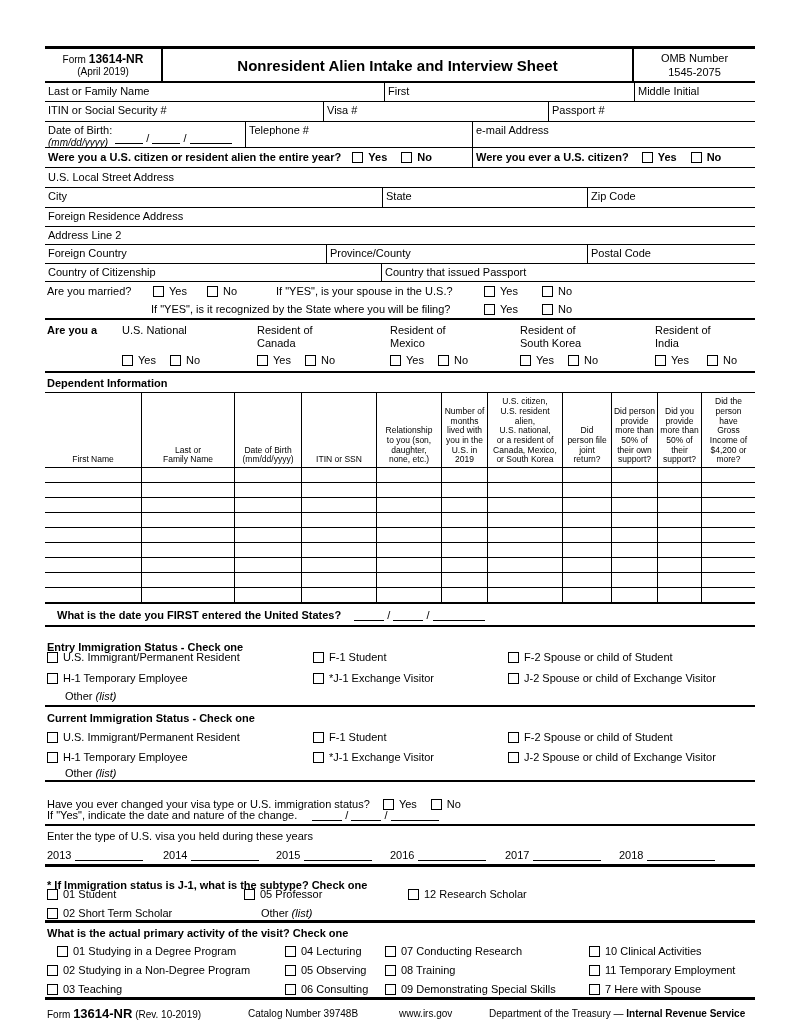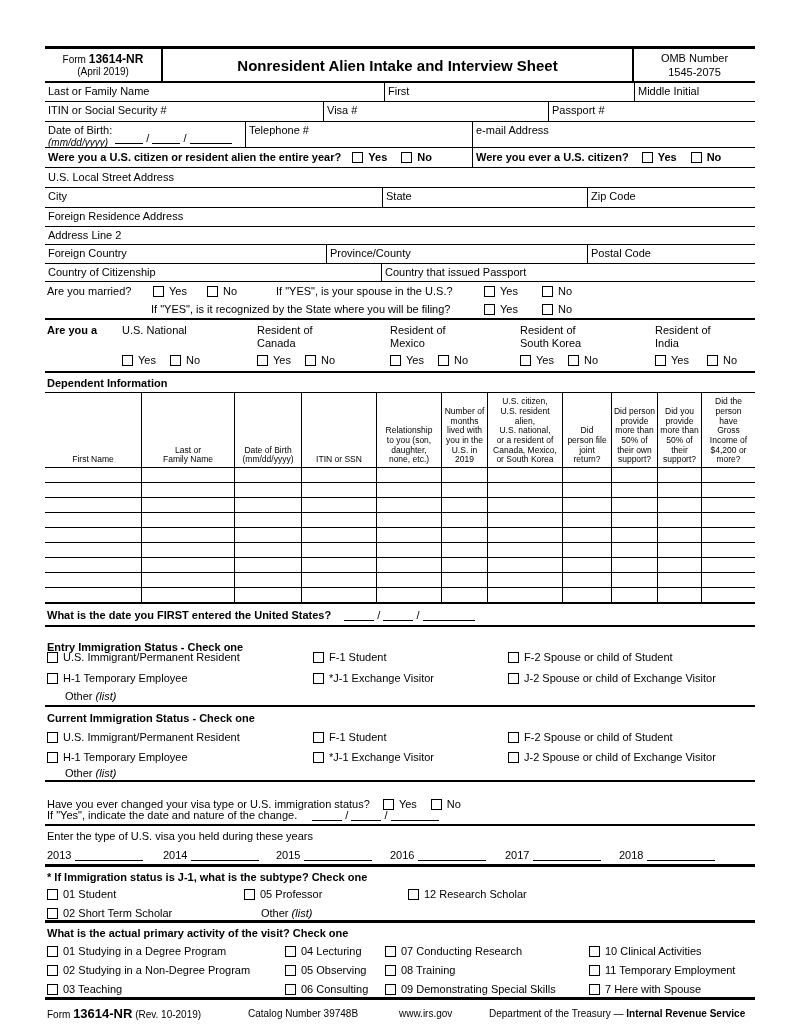--- a/index.html
+++ b/index.html
@@ -314,21 +314,21 @@
           <div class="dep-td c6"></div>
           <div class="dep-td c7"></div>
           <div class="dep-td c8"></div>
           <div class="dep-td c9"></div>
           <div class="dep-td"></div>
         </div>
       </div>
   </div>
 
   <div class="row b2" style="height:23px; padding-top:5px">
-    <span class="bold" style="margin-left:2px">What is the date you FIRST entered the United States?</span>
+    <span class="bold" style="margin-left:12px">What is the date you FIRST entered the United States?</span>
     <span style="margin-left:10px"><span class="blank" style="width:30px"></span> / <span class="blank" style="width:30px"></span> / <span class="blank" style="width:52px"></span></span>
   </div>
 
   <div class="row nb" style="height:20px; padding-top:14px"><span class="bold" style="margin-left:2px">Entry Immigration Status - Check one</span></div>
   <div class="row nb" style="height:21px; padding-top:4px">
     <span class="abs opt" style="left:2px"><span class="cb"></span><span>U.S. Immigrant/Permanent Resident</span></span>
     <span class="abs opt" style="left:268px"><span class="cb"></span><span>F-1 Student</span></span>
     <span class="abs opt" style="left:463px"><span class="cb"></span><span>F-2 Spouse or child of Student</span></span>
   </div>
   <div class="row nb" style="height:20px; padding-top:4px">
@@ -367,34 +367,34 @@
   <div class="row nb" style="height:19px; padding-top:4px"><span style="margin-left:2px">Enter the type of U.S. visa you held during these years</span></div>
   <div class="row b3" style="height:22px; padding-top:4px">
     <span class="abs" style="left:2px"><span>2013</span> <span class="blank" style="width:68px"></span></span>
     <span class="abs" style="left:118px"><span>2014</span> <span class="blank" style="width:68px"></span></span>
     <span class="abs" style="left:231px"><span>2015</span> <span class="blank" style="width:68px"></span></span>
     <span class="abs" style="left:345px"><span>2016</span> <span class="blank" style="width:68px"></span></span>
     <span class="abs" style="left:460px"><span>2017</span> <span class="blank" style="width:68px"></span></span>
     <span class="abs" style="left:574px"><span>2018</span> <span class="blank" style="width:68px"></span></span>
   </div>
 
-  <div class="row nb" style="height:18px; padding-top:4px"><span class="bold" style="margin-left:2px">* If Immigration status is J-1, what is the subtype? Check one</span></div>
+  <div class="row nb" style="height:18px; padding-top:12px"><span class="bold" style="margin-left:2px">* If Immigration status is J-1, what is the subtype? Check one</span></div>
   <div class="row nb" style="height:20px; padding-top:3px">
     <span class="abs opt" style="left:2px"><span class="cb"></span><span>01 Student</span></span>
     <span class="abs opt" style="left:199px"><span class="cb"></span><span>05 Professor</span></span>
     <span class="abs opt" style="left:363px"><span class="cb"></span><span>12 Research Scholar</span></span>
   </div>
   <div class="row b3" style="height:18px; padding-top:2px">
     <span class="abs opt" style="left:2px"><span class="cb"></span><span>02 Short Term Scholar</span></span>
     <span class="abs opt" style="left:216px"><span>Other</span> <span class="it">(list)</span></span>
   </div>
 
   <div class="row nb" style="height:19px; padding-top:4px"><span class="bold" style="margin-left:2px">What is the actual primary activity of the visit? Check one</span></div>
   <div class="row nb" style="height:19px; padding-top:3px">
-    <span class="abs opt" style="left:2px"><span class="cb"></span><span>01 Studying in a Degree Program</span></span>
+    <span class="abs opt" style="left:12px"><span class="cb"></span><span>01 Studying in a Degree Program</span></span>
     <span class="abs opt" style="left:240px"><span class="cb"></span><span>04 Lecturing</span></span>
     <span class="abs opt" style="left:340px"><span class="cb"></span><span>07 Conducting Research</span></span>
     <span class="abs opt" style="left:544px"><span class="cb"></span><span>10 Clinical Activities</span></span>
   </div>
   <div class="row nb" style="height:19px; padding-top:3px">
     <span class="abs opt" style="left:2px"><span class="cb"></span><span>02 Studying in a Non-Degree Program</span></span>
     <span class="abs opt" style="left:240px"><span class="cb"></span><span>05 Observing</span></span>
     <span class="abs opt" style="left:340px"><span class="cb"></span><span>08 Training</span></span>
     <span class="abs opt" style="left:544px"><span class="cb"></span><span>11 Temporary Employment</span></span>
   </div>

